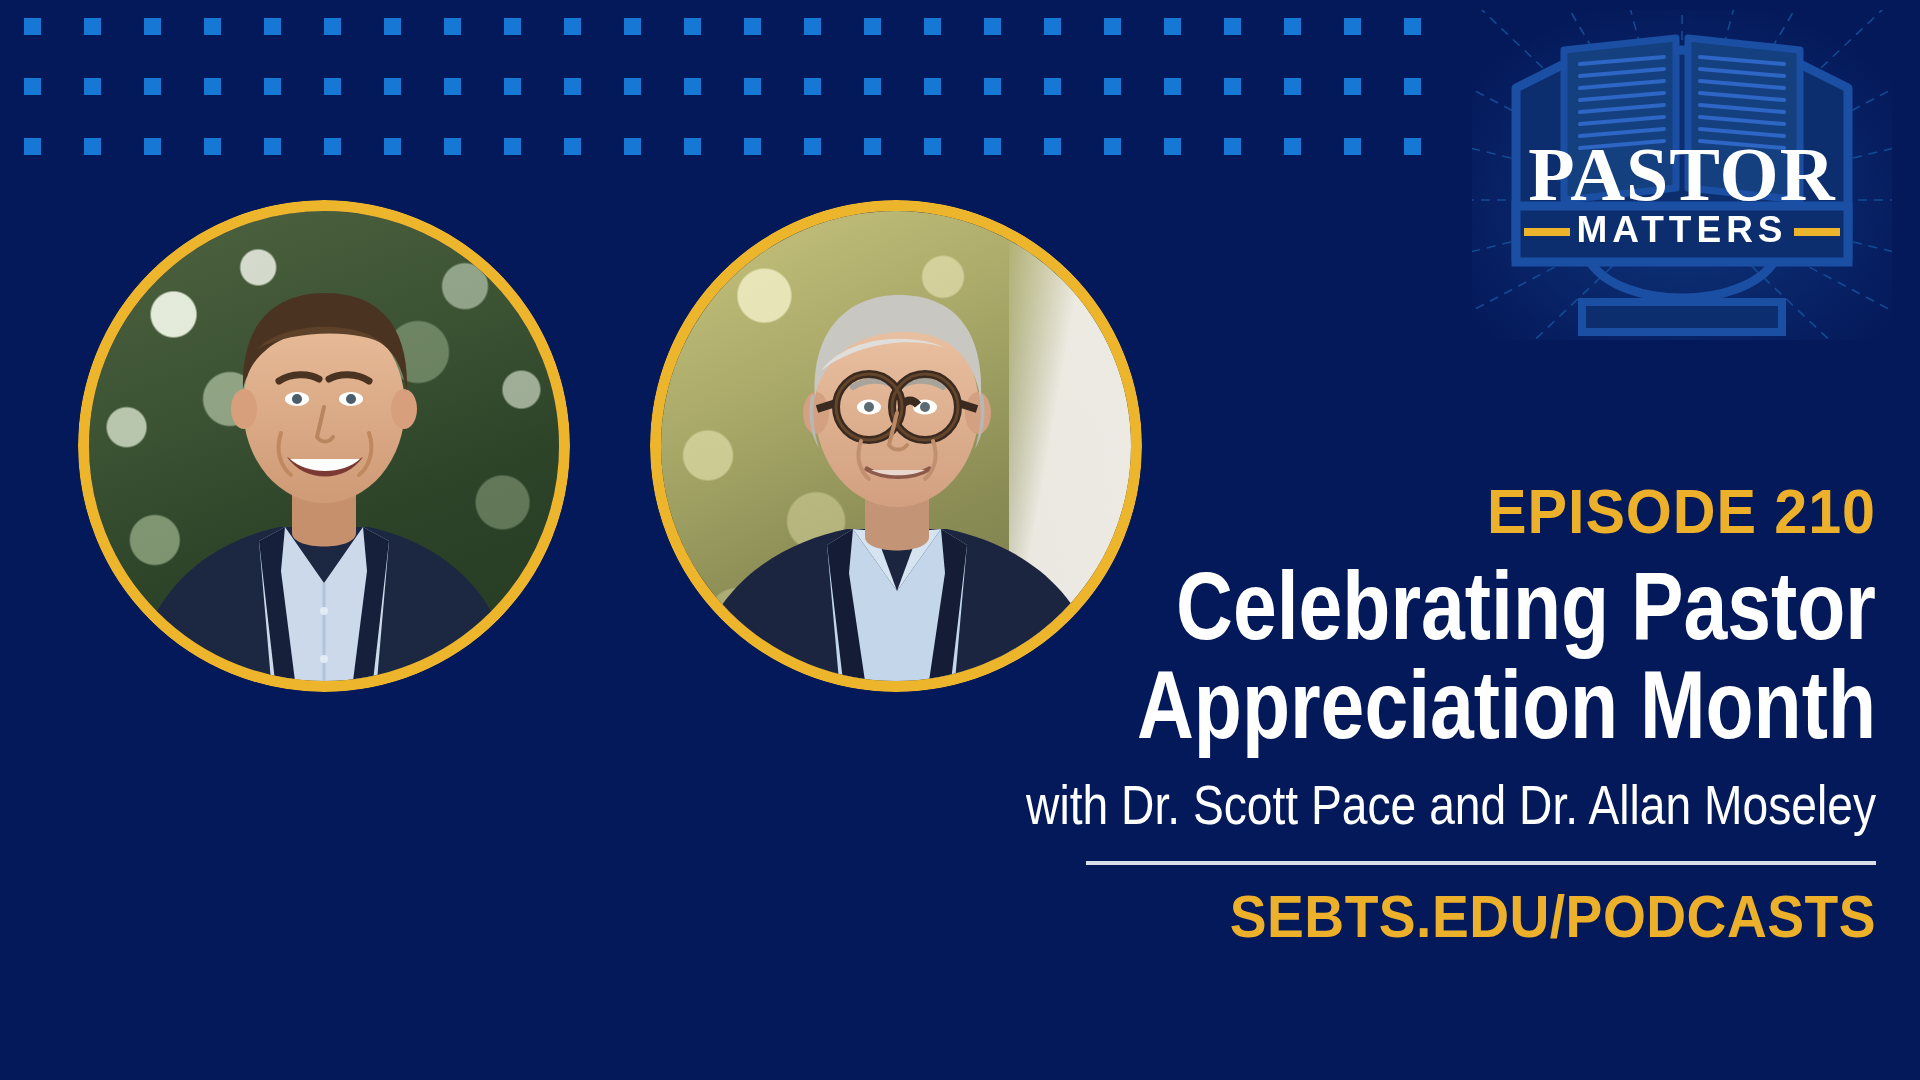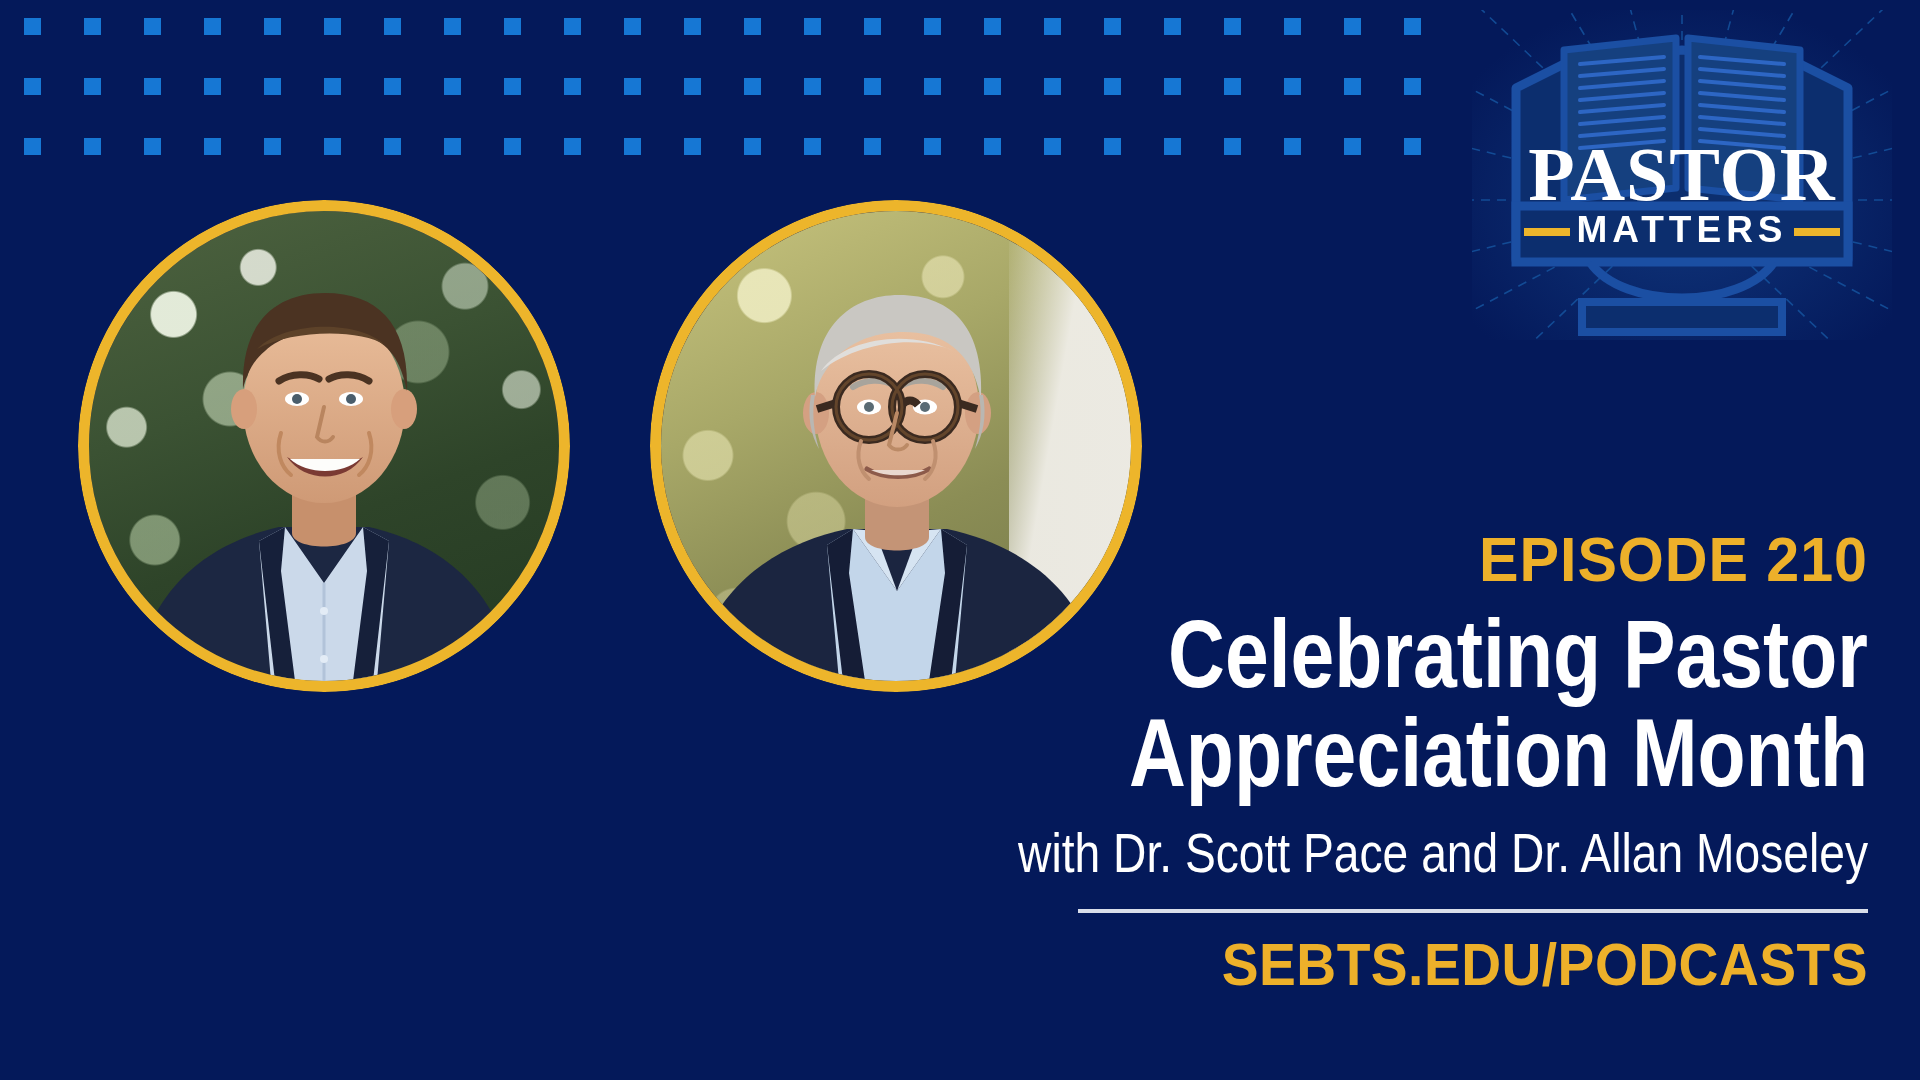--- a/index.html
+++ b/index.html
@@ -111,25 +111,24 @@
     right: 0; top: 0; bottom: 0;
     width: 26%;
     background: linear-gradient(100deg, rgba(238,236,230,.0) 0%, rgba(240,238,232,.95) 40%, #eceae3 100%);
   }
 
   .figure { position: absolute; left: 0; right: 0; bottom: 0; top: 0; }
 
   
   #text-block {
     position: absolute;
-    right: 52px;
+    right: 44px;
     top: 480px;
     width: 1060px;
     text-align: right;
-    margin-top: 48px;
   }
   #episode-number {
     color: #EDB02A;
     font-size: 63px;
     font-weight: 700;
     letter-spacing: 1px;
     line-height: 1.0;
     margin: 0 0 14px 0;
     transform: scaleX(0.94);
     transform-origin: right center;

